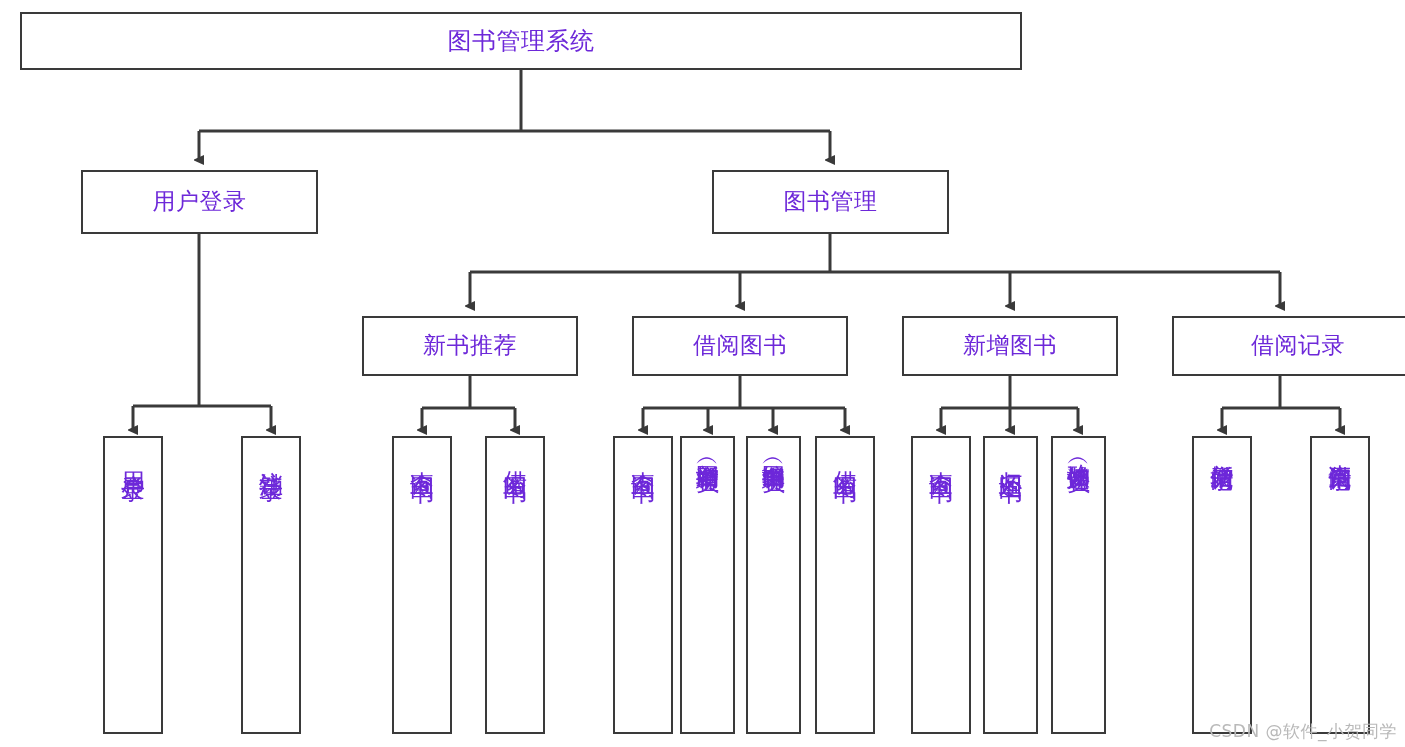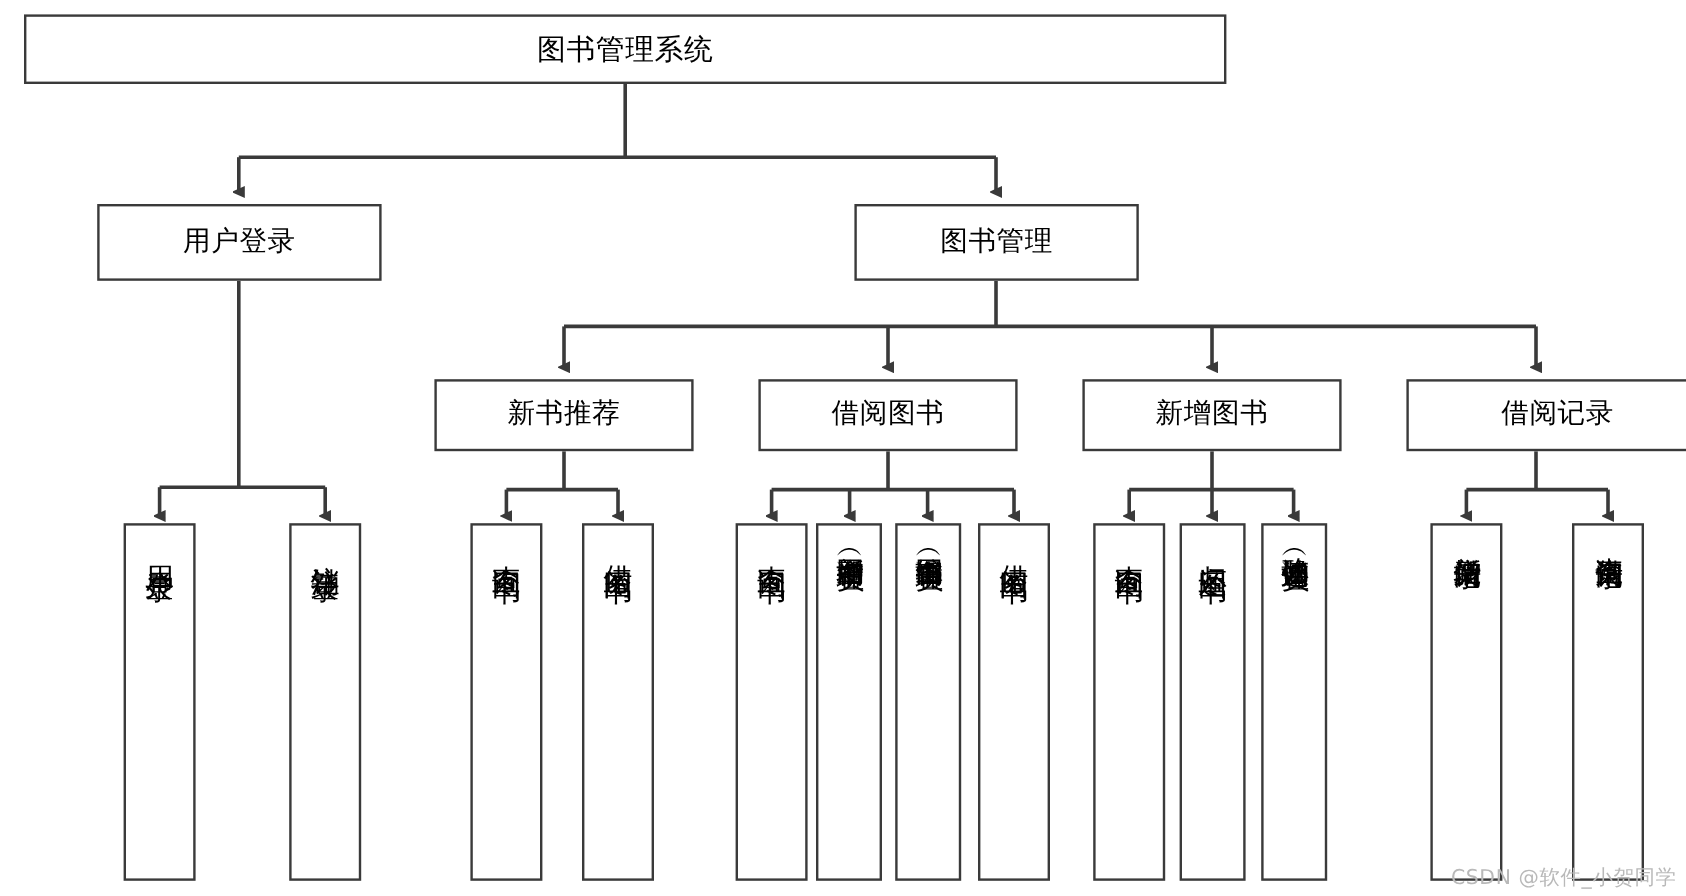--- a/index.html
+++ b/index.html
@@ -27,21 +27,21 @@
     pointer-events: none;
   }
   .node {
     position: absolute;
     box-sizing: border-box;
     background: #ffffff;
     border: 2.5px solid #3a3a3a;
     display: flex;
     align-items: center;
     justify-content: center;
-    color: #000000;
+    color: #6d28d9;
     z-index: 2;
   }
   .node-label {
     display: block;
     text-align: center;
     line-height: 1.28;
     letter-spacing: 0.5px;
     white-space: nowrap;
   }
   

